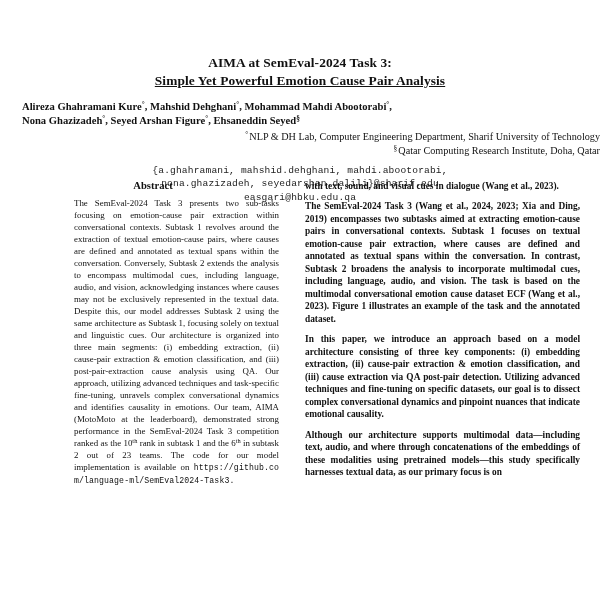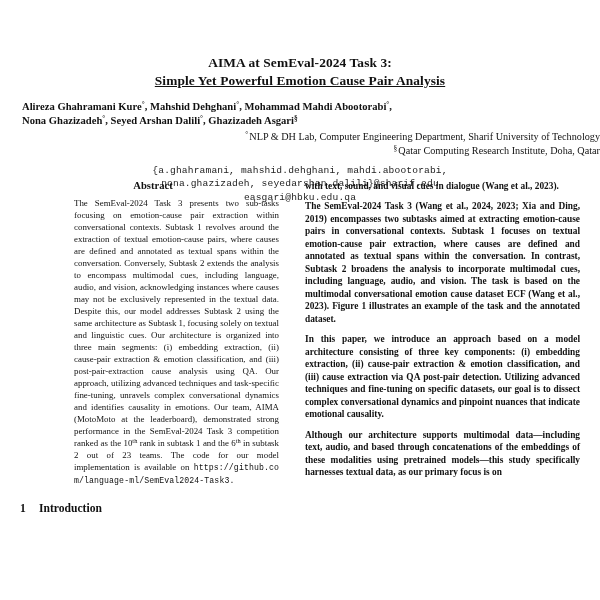--- a/index.html
+++ b/index.html
@@ -153,44 +153,43 @@
 
 <div class="page">
 
   <h1 class="title">
     <span class="line1">AIMA at SemEval-2024 Task 3:</span>
     <span class="line2">Simple Yet Powerful Emotion Cause Pair Analysis</span>
   </h1>
 
   <div class="authors">
     <span class="arow"><span>Alireza Ghahramani Kure</span><sup class="mark">°</sup><span>, Mahshid Dehghani</span><sup class="mark">°</sup><span>, Mohammad Mahdi Abootorabi</span><sup class="mark">°</sup><span>,</span></span>
-    <span class="arow"><span>Nona Ghazizadeh</span><sup class="mark">°</sup><span>, Seyed Arshan Dalili</span><sup class="mark">°</sup><span>, Ghazizadeh Asgari</span><sup class="mark">§</sup></span>
+    <span class="arow"><span>Nona Ghazizadeh</span><sup class="mark">°</sup><span>, Seyed Arshan Figure</span><sup class="mark">°</sup><span>, Ehsaneddin Seyed</span><sup class="mark">§</sup></span>
   </div>
 
   <div class="affil">
     <span class="arow"><sup class="mark-pre">°</sup><span>NLP &amp; DH Lab, Computer Engineering Department, Sharif University of Technology</span></span>
     <span class="arow"><sup class="mark-pre">§</sup><span>Qatar Computing Research Institute, Doha, Qatar</span></span>
   </div>
 
   <div class="emails">
     <span class="erow">{a.ghahramani, mahshid.dehghani, mahdi.abootorabi,</span>
     <span class="erow">nona.ghazizadeh, seyedarshan.dalili}@sharif.edu</span>
     <span class="erow">easgari@hbku.edu.qa</span>
   </div>
 
   <div class="columns">
 
     <div class="col col-left">
       <div class="abstract-head">Abstract</div>
       <div class="abstract-body"><span>The SemEval-2024 Task 3 presents two sub-tasks focusing on emotion-cause pair extraction within conversational contexts. Subtask 1 revolves around the extraction of textual emotion-cause pairs, where causes are defined and annotated as textual spans within the conversation. Conversely, Subtask 2 extends the analysis to encompass multimodal cues, including language, audio, and vision, acknowledging instances where causes may not be exclusively represented in the textual data. Despite this, our model addresses Subtask 2 using the same architecture as Subtask 1, focusing solely on textual and linguistic cues. Our architecture is organized into three main segments: (i) embedding extraction, (ii) cause-pair extraction &amp; emotion classification, and (iii) post-pair-extraction cause analysis using QA. Our approach, utilizing advanced techniques and task-specific fine-tuning, unravels complex conversational dynamics and identifies causality in emotions. Our team, AIMA (MotoMoto at the leaderboard), demonstrated strong performance in the SemEval-2024 Task 3 competition ranked as the 10</span><sup>th</sup><span> rank in subtask 1 and the 6</span><sup>th</sup><span> in subtask 2 out of 23 teams. The code for our model implementation is available on </span><span class="url">https://github.com/language-ml/SemEval2024-Task3.</span></div>
 
-      <div class="section-head"><span class="num">1</span><span>Introduction</span></div>
     </div>
 
     <div class="col col-right">
       <p class="body-par">with text, sound, and visual cues in dialogue (Wang et al., 2023).</p>
       <p class="body-par">The SemEval-2024 Task 3 (Wang et al., 2024, 2023; Xia and Ding, 2019) encompasses two subtasks aimed at extracting emotion-cause pairs in conversational contexts. Subtask 1 focuses on textual emotion-cause pair extraction, where causes are defined and annotated as textual spans within the conversation. In contrast, Subtask 2 broadens the analysis to incorporate multimodal cues, including language, audio, and vision. The task is based on the multimodal conversational emotion cause dataset ECF (Wang et al., 2023). Figure 1 illustrates an example of the task and the annotated dataset.</p>
       <p class="body-par">In this paper, we introduce an approach based on a model architecture consisting of three key components: (i) embedding extraction, (ii) cause-pair extraction &amp; emotion classification, and (iii) cause extraction via QA post-pair detection. Utilizing advanced techniques and fine-tuning on specific datasets, our goal is to dissect complex conversational dynamics and pinpoint nuances that indicate emotional causality.</p>
-      <p class="body-par">Although our architecture supports multimodal data—including text, audio, and based through concatenations of the embeddings of these modalities using pretrained models—this study specifically harnesses textual data, as our primary focus is on</p>
+      <p class="body-par">Although our architecture supports multimodal data—including text, audio, and where through concatenations of the embeddings of these modalities using pretrained models—this study specifically harnesses textual data, as our primary focus is on</p>
     </div>
 
   </div>
 </div>
 
 </body></html>

